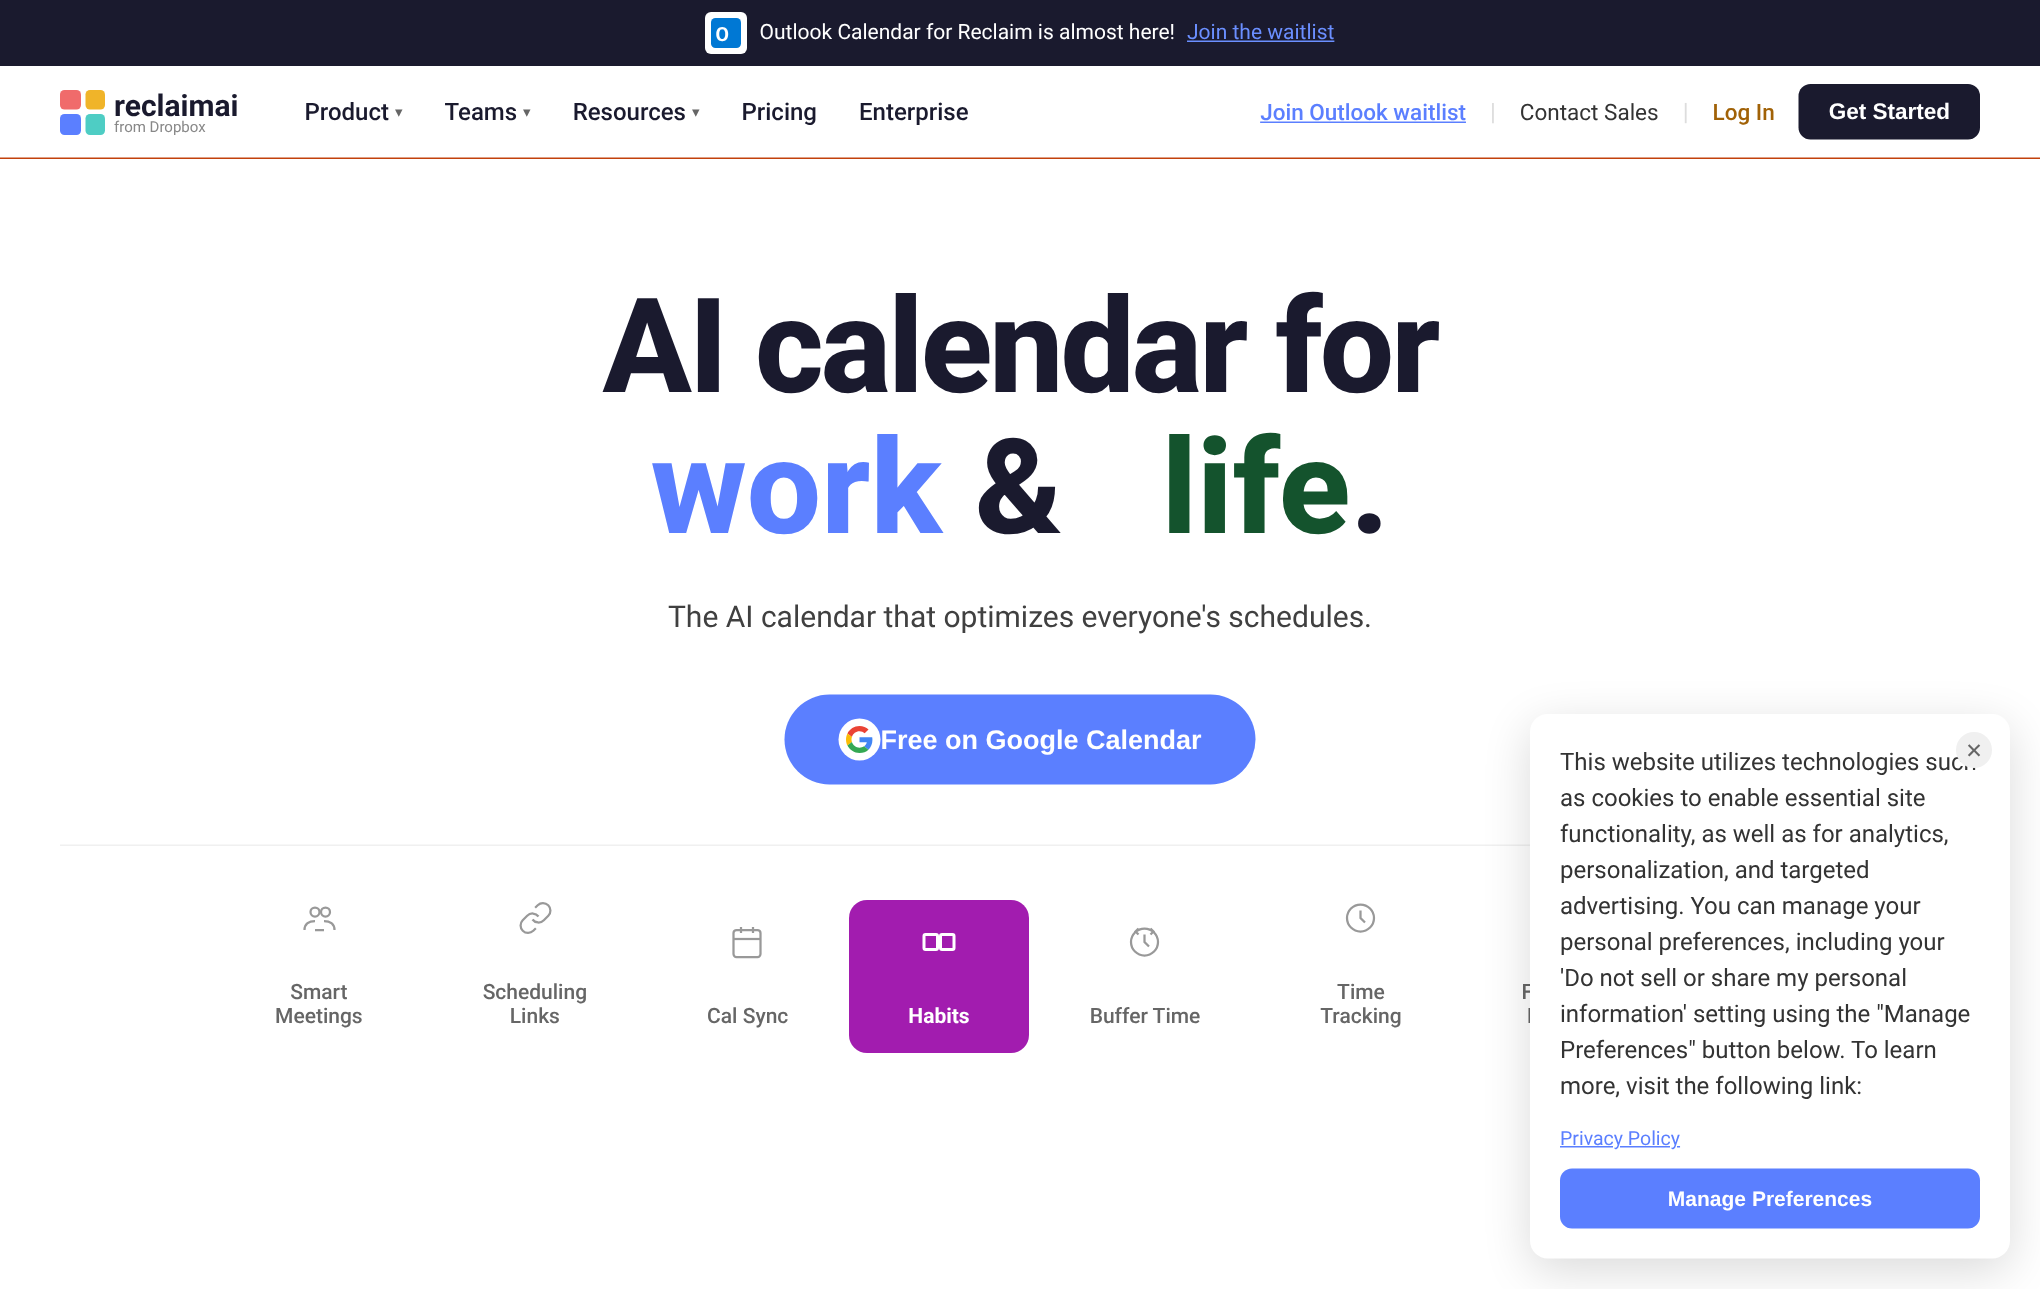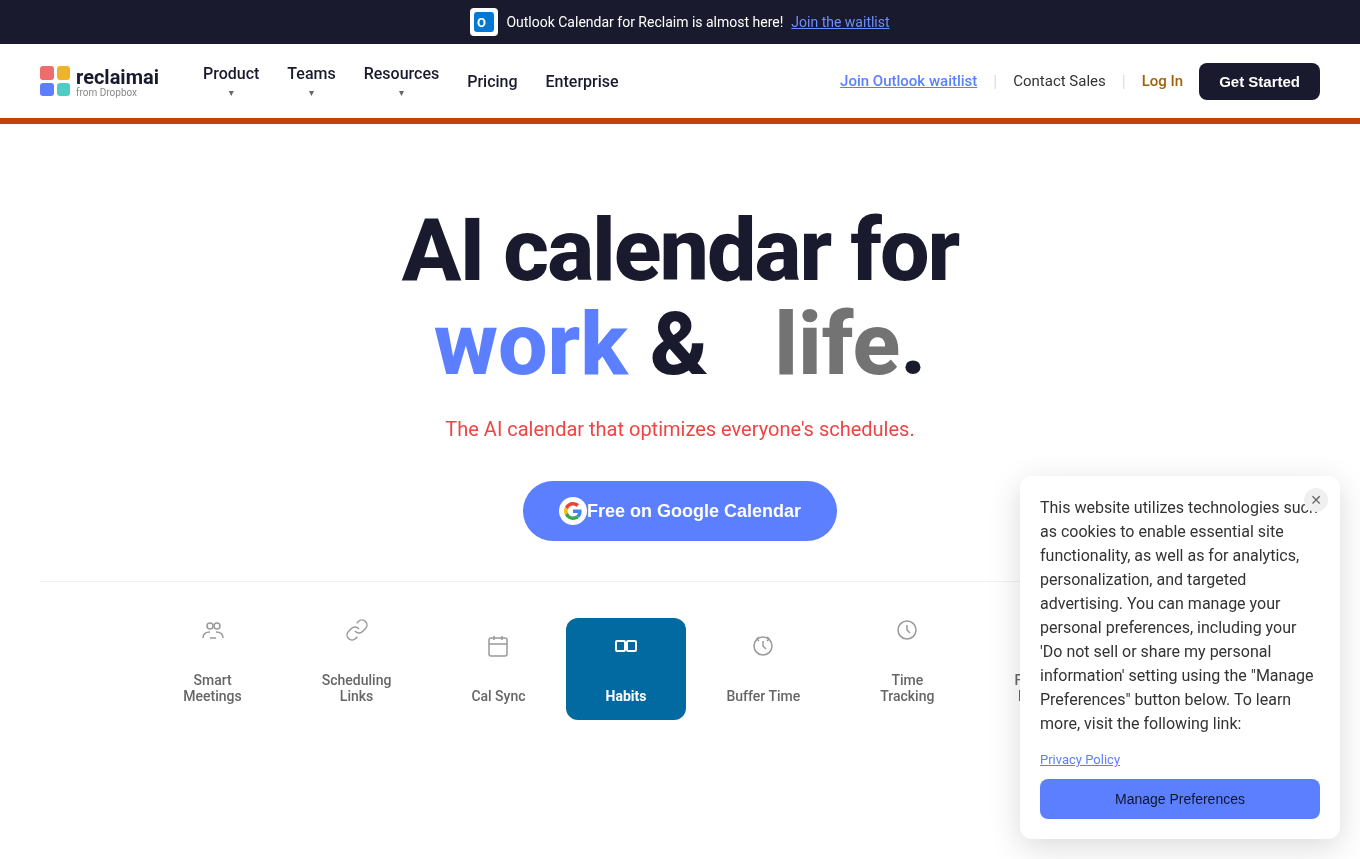--- a/index.html
+++ b/index.html
@@ -29,21 +29,21 @@
       font-size: 16px;
       color: #0078d4;
       font-weight: bold;
     }
 
     
     nav {
       display: flex;
       justify-content: space-between;
       padding: 12px 40px;
-      border-bottom: 6px solid #c2410c;
+      border-bottom: 1px solid #c2410c;
       position: relative;
       z-index: 10;
     }
     .nav-left { display: flex; align-items: center; gap: 32px; }
     .nav-right { display: flex; align-items: center; gap: 16px; }
     .logo-img {
       display: flex;
       align-items: center;
       gap: 6px;
     }
@@ -61,21 +61,20 @@
     .nav-item {
       display: flex;
       align-items: center;
       gap: 4px;
       padding: 8px 12px;
       font-size: 16px;
       font-weight: 500;
       color: #1a1a2e;
       cursor: pointer;
       border-radius: 6px;
-      flex-direction: column;
     }
     .chevron { font-size: 10px; color: #666; }
     .nav-right .join-link { color: #5b7fff; font-weight: 500; font-size: 15px; }
     .nav-right .divider { color: #ddd; }
     .nav-right .login { font-size: 15px; color: #a16207; font-weight: 500; }
     .get-started-btn {
       background: #1a1a2e;
       color: #fff;
       padding: 10px 20px;
       border-radius: 8px;
@@ -96,25 +95,25 @@
       color: #1a1a2e;
       line-height: 1.05;
       letter-spacing: -2px;
     }
     .hero-title-line2 {
       font-size: 88px;
       font-weight: 800;
       line-height: 1.1;
     }
     .work-text { color: #5b7fff; }
-    .life-text { color: #737373; margin-left: 44px; }
+    .life-text { color: #14532d; margin-left: 44px; }
     .amp-text { color: #1a1a2e; }
     .hero-subtitle {
       font-size: 20px;
-      color: #ef4444;
+      color: #404040;
       margin: 24px 0 40px;
     }
     .google-btn {
       display: inline-flex;
       align-items: center;
       background: #5b7fff;
       color: #fff;
       padding: 16px 36px;
       border-radius: 50px;
       font-size: 18px;
@@ -146,21 +145,21 @@
     .feature-item {
       display: flex;
       flex-direction: column;
       align-items: center;
       gap: 24px;
       padding: 16px 40px;
       cursor: pointer;
       border-radius: 8px;
     }
     .feature-item.active {
-      background: #0369a1;
+      background: #a21caf;
       border-radius: 12px;
       color: #fff;
     }
     .feature-item.active .feature-label { color: #fff; font-weight: 700; }
     .feature-icon { font-size: 24px; color: #999; }
     .feature-item.active .feature-icon { color: #fff; }
     .feature-label { font-size: 14px; color: #666; font-weight: 500; text-align: center; }
 
     
     .cookie-banner {
@@ -198,26 +197,26 @@
     .cookie-link {
       color: #5b7fff;
       text-decoration: underline;
       font-size: 13px;
       display: block;
       margin-bottom: 12px;
     }
     .manage-prefs-btn {
       width: 100%;
       background: #5b7fff;
-      color: #0f172a;
+      color: #ffffff;
       border: none;
       padding: 12px;
       border-radius: 8px;
       font-size: 14px;
-      font-weight: 400;
+      font-weight: 700;
       cursor: pointer;
     }
   </style>
 </head>
 <body>
 
 <div class="top-banner">
   <div class="outlook-icon">
     <svg width="20" height="20" viewBox="0 0 20 20" fill="none">
       <rect width="20" height="20" rx="3" fill="#0078d4"></rect>

